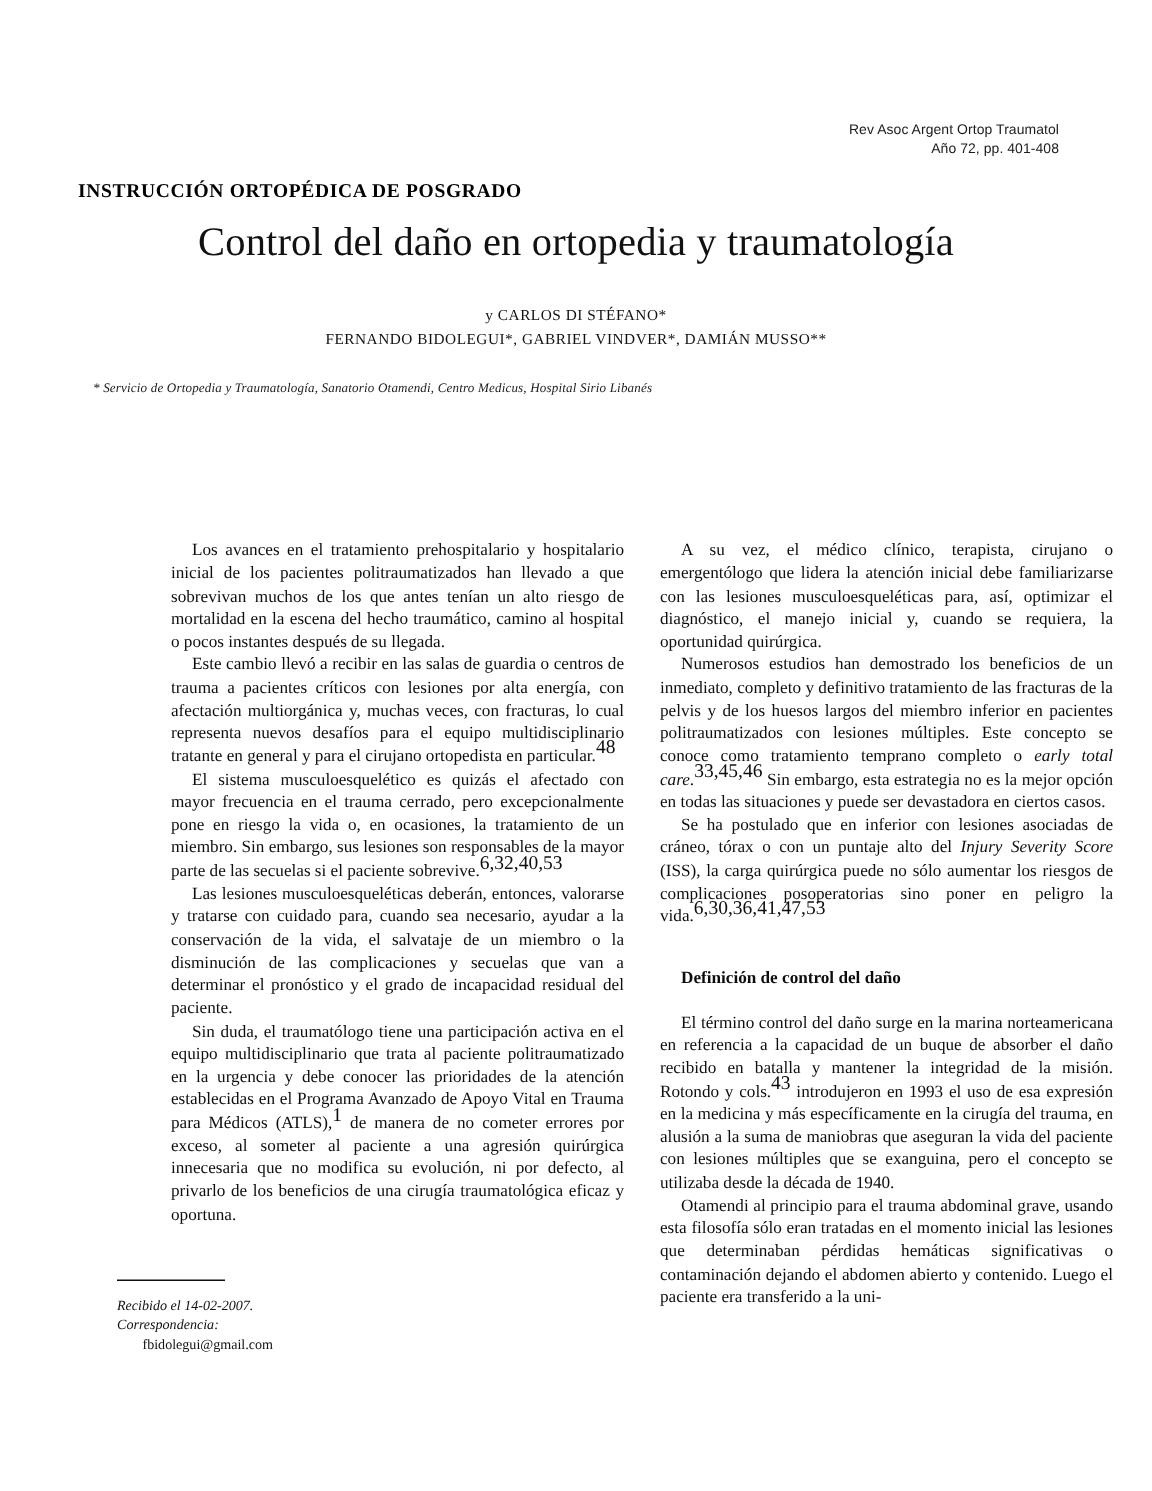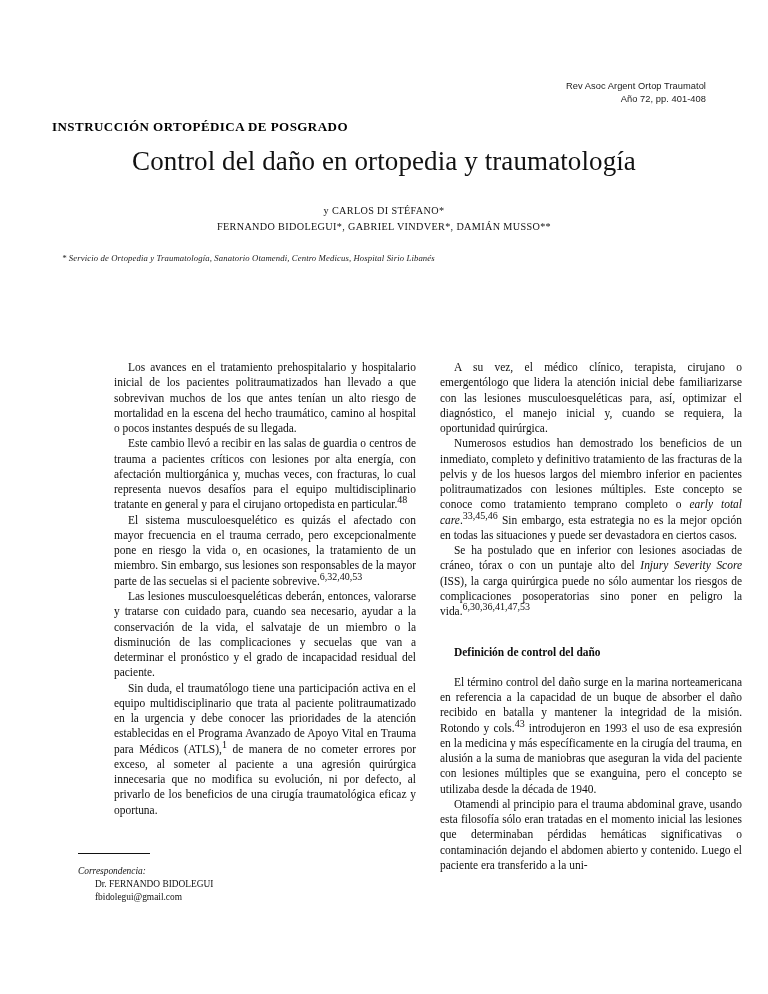--- a/index.html
+++ b/index.html
@@ -110,21 +110,21 @@
     margin: 0;
     font-size: 11.45px;
     line-height: 15.27px;
     text-align: justify;
     text-indent: 14px;
     color: #0d0d0d;
     hyphens: none;
   }
 
   sup {
-    font-size: 10px;
+    font-size: 13px;
     vertical-align: super;
     line-height: 0;
   }
   em { font-style: italic; }
 
   
   .sec-head {
     margin: 0;
     font-size: 12.6px;
     font-weight: bold;
@@ -235,18 +235,18 @@
 
       <p>
         <span>Otamendi al principio para el trauma abdominal grave, usando esta filosofía sólo eran tratadas en el momento inicial las lesiones que determinaban pérdidas hemáticas significativas o contaminación dejando el abdomen abierto y contenido. Luego el paciente era transferido a la uni-</span>
       </p>
 
     </div>
   </div>
 
   <div class="footnote">
     <div class="foot-rule"></div>
+    <p class="foot-line">Recibido el 14-02-2007.</p>
     <p class="foot-line">Correspondencia:</p>
-    <p class="foot-line roman">Dr. FERNANDO BIDOLEGUI</p>
     <p class="foot-line roman">fbidolegui@gmail.com</p>
   </div>
 
 </div>
 
 </body></html>

